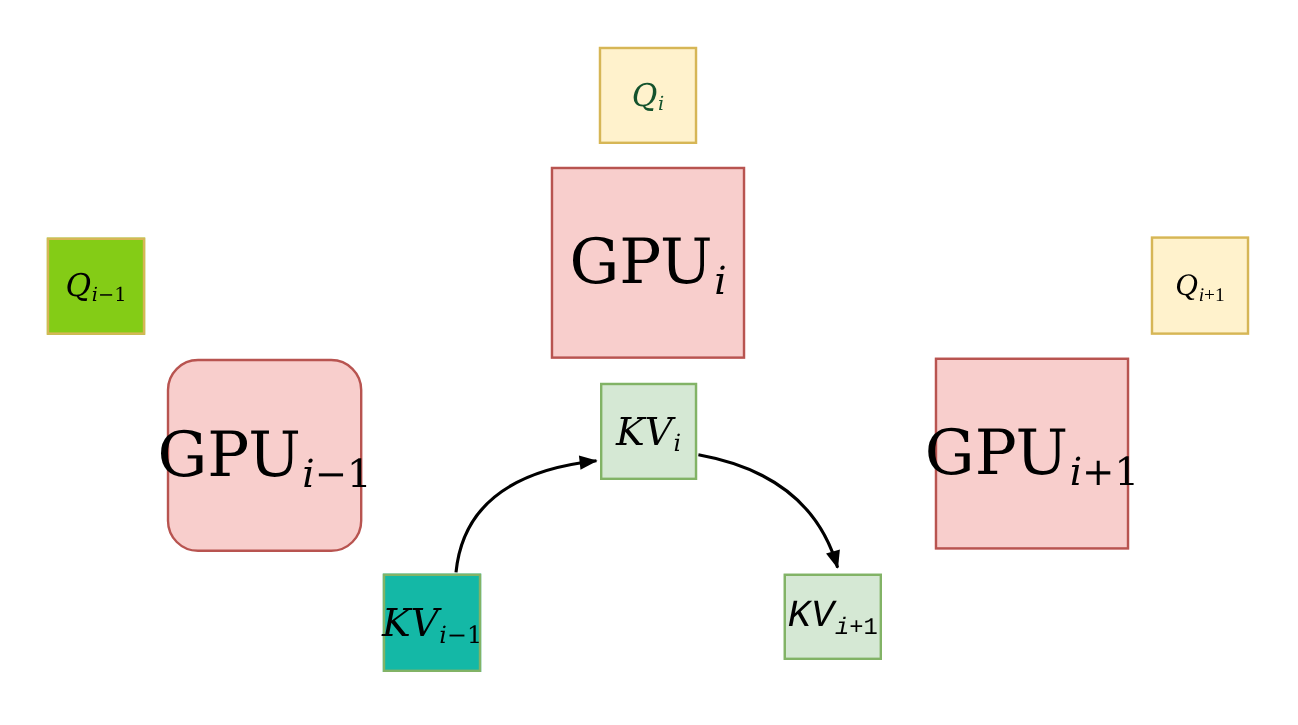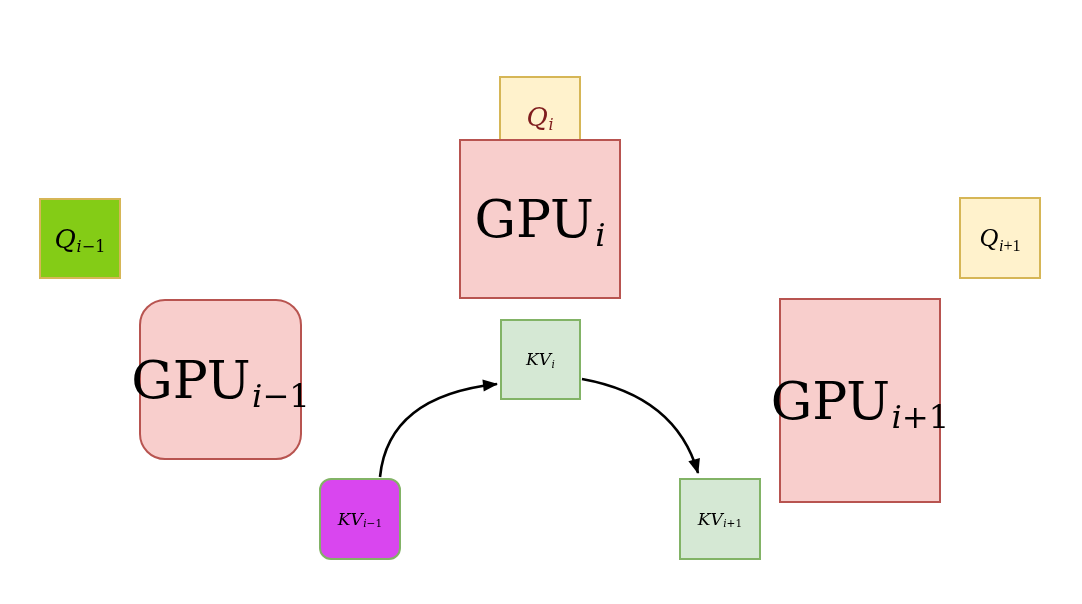--- a/index.html
+++ b/index.html
@@ -32,81 +32,81 @@
     justify-content: center;
     color: #000000;
   }
   .label {
     white-space: nowrap;
     line-height: 1;
     user-select: none;
   }
   .gpu-box .label { font-size: 52px; }
   .q-box  .label { font-size: 26px; }
-  .kv-box .label { font-size: 17px; }
+  .kv-box .label { font-size: 32px; }
   .q-box .main, .kv-box .main { font-style: italic; }
   .gpu-box .main { font-style: normal; }
   .italic { font-style: italic; }
   .sub {
     font-size: 0.62em;
     position: relative;
     top: 0.28em;
     margin-left: 0.04em;
   }
   
   #q-prev  { left: 39px;  top: 198px; width: 82px;  height: 81px;  }
   #q-cur   { left: 499px; top: 39px;  width: 82px;  height: 81px;  }
   #q-next  { left: 959px; top: 197px; width: 82px;  height: 82px;  }
   #gpu-prev{ left: 139px; top: 299px; width: 163px; height: 161px; border-radius: 26px; }
   #gpu-cur { left: 459px; top: 139px; width: 162px; height: 160px; }
-  #gpu-next{ left: 779px; top: 298px; width: 162px; height: 205px; }
+  #gpu-next{ left: 779px; top: 298px; width: 162px; height: 160px; }
   #kv-prev { left: 319px; top: 478px; width: 82px;  height: 82px;  }
   #kv-cur  { left: 500px; top: 319px; width: 81px;  height: 81px;  }
-  #kv-next { left: 679px; top: 478px; width: 82px;  height: 82px;  }
+  #kv-next { left: 653px; top: 478px; width: 82px;  height: 72px; font-family: Liberation Mono, monospace;  }
 </style>
 </head>
 <body>
 
 <div class="canvas" style="background: rgb(255, 255, 255);">
 
   <svg class="arrow-layer" viewBox="0 0 1082 604">
     <defs>
       <marker id="arrowhead" markerUnits="userSpaceOnUse" markerWidth="18" markerHeight="14" refX="15" refY="7" orient="auto">
         <path d="M1,1 L16,7 L1,13 Z" style="fill: rgb(0, 0, 0);"></path>
       </marker>
     </defs>
     <path d="M 380 477 Q 388 396 497 384" fill="none" stroke-width="2.6" marker-end="url(#arrowhead)" style="stroke: rgb(0, 0, 0);"></path>
     <path d="M 582 379 Q 676 396 698 473" fill="none" stroke-width="2.6" marker-end="url(#arrowhead)" style="stroke: rgb(0, 0, 0);"></path>
   </svg>
 
   <div class="node q-box" id="q-prev" style="background: #84cc16; border-color: rgb(214, 182, 86); color: rgb(0, 0, 0);">
     <span class="label"><span class="main">Q</span><span class="sub"><span class="italic">i</span><span>−1</span></span></span>
   </div>
 
-  <div class="node q-box" id="q-cur" style="background: rgb(255, 242, 204); border-color: rgb(214, 182, 86); color: #7f1d1d; margin-top: 37px;">
+  <div class="node q-box" id="q-cur" style="background: rgb(255, 242, 204); border-color: rgb(214, 182, 86); color: #14532d;">
     <span class="label"><span class="main">Q</span><span class="sub"><span class="italic">i</span><span></span></span></span>
   </div>
 
   <div class="node q-box" id="q-next" style="background: rgb(255, 242, 204); border-color: rgb(214, 182, 86); color: rgb(0, 0, 0); font-family: Liberation Serif, serif;">
     <span class="label"><span class="main">Q</span><span class="sub"><span class="italic">i</span><span>+1</span></span></span>
   </div>
 
   <div class="node gpu-box" id="gpu-prev" style="background: rgb(248, 206, 204); border-color: rgb(184, 84, 80); color: rgb(0, 0, 0);">
     <span class="label"><span class="main">GPU</span><span class="sub"><span class="italic">i</span><span>−1</span></span></span>
   </div>
 
   <div class="node gpu-box" id="gpu-cur" style="background: rgb(248, 206, 204); border-color: rgb(184, 84, 80); color: rgb(0, 0, 0);">
     <span class="label"><span class="main">GPU</span><span class="sub"><span class="italic">i</span><span></span></span></span>
   </div>
 
   <div class="node gpu-box" id="gpu-next" style="background: rgb(248, 206, 204); border-color: rgb(184, 84, 80); color: rgb(0, 0, 0);">
     <span class="label"><span class="main">GPU</span><span class="sub"><span class="italic">i</span><span>+1</span></span></span>
   </div>
 
-  <div class="node kv-box" id="kv-prev" style="background: #d946ef; border-color: rgb(130, 179, 102); color: rgb(0, 0, 0); border-radius: 12px;">
+  <div class="node kv-box" id="kv-prev" style="background: #14b8a6; border-color: rgb(130, 179, 102); color: rgb(0, 0, 0);">
     <span class="label"><span class="main">KV</span><span class="sub"><span class="italic">i</span><span>−1</span></span></span>
   </div>
 
   <div class="node kv-box" id="kv-cur" style="background: rgb(213, 232, 212); border-color: rgb(130, 179, 102); color: rgb(0, 0, 0);">
     <span class="label"><span class="main">KV</span><span class="sub"><span class="italic">i</span><span></span></span></span>
   </div>
 
   <div class="node kv-box" id="kv-next" style="background: rgb(213, 232, 212); border-color: rgb(130, 179, 102); color: rgb(0, 0, 0);">
     <span class="label"><span class="main">KV</span><span class="sub"><span class="italic">i</span><span>+1</span></span></span>
   </div>

